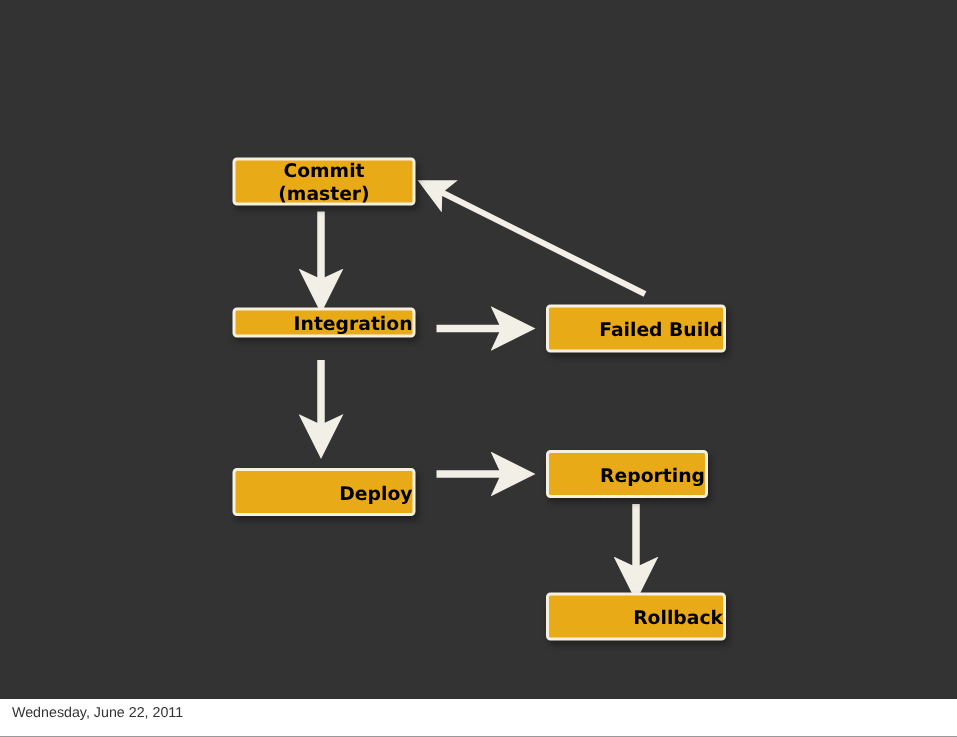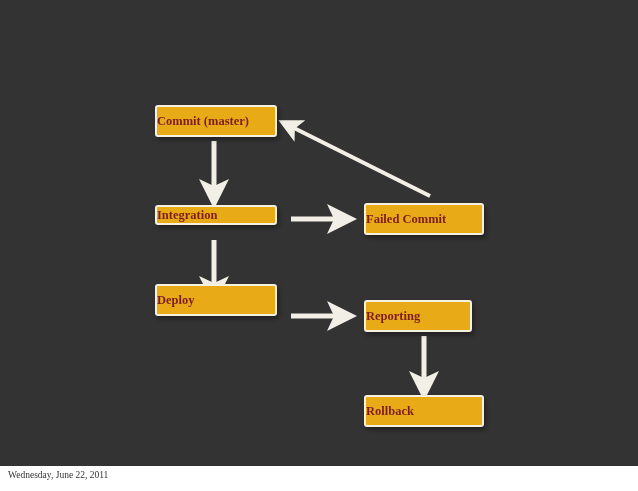--- a/index.html
+++ b/index.html
@@ -30,53 +30,52 @@
     color: #ffffff;
     font-size: 22px;
     font-weight: bold;
     letter-spacing: 0.5px;
   }
   .node {
     position: absolute;
     background: #e8ab17;
     border: 2px solid #f5f0e0;
     border-radius: 3px;
-    color: #7f1d1d;
+    color: #000000;
     font-size: 12.5px;
     font-weight: bold;
     display: flex;
     align-items: center;
-    justify-content: flex-start;
+    justify-content: flex-end;
     box-shadow: 2px 3px 4px rgba(0,0,0,0.35);
     text-align: center;
     box-sizing: border-box;
-    font-family: Liberation Serif, serif;
   }
   .node-commit    { left: 155px; top: 105px; width: 122px; height: 32px; }
   .node-integration { left: 155px; top: 205px; width: 122px; height: 20px; }
-  .node-deploy    { left: 155px; top: 284px; width: 122px; height: 32px; }
+  .node-deploy    { left: 155px; top: 312px; width: 122px; height: 32px; }
   .node-failed    { left: 364px; top: 203px; width: 120px; height: 32px; }
   .node-reporting { left: 364px; top: 300px; width: 108px; height: 32px; }
   .node-rollback  { left: 364px; top: 395px; width: 120px; height: 32px; }
 
   #arrows {
     position: absolute;
     left: 0;
     top: 0;
     width: 638px;
     height: 466px;
     pointer-events: none;
   }
   #footer {
     position: absolute;
     left: 8px;
     top: 470px;
     color: #333333;
     font-size: 9.5px;
-    font-family: Liberation Serif, serif;
+    font-family: Liberation Sans, sans-serif;
   }
 </style>
 </head>
 <body>
 
 <div id="slide">
 
 
   <svg id="arrows" viewBox="0 0 638 466" xmlns="http://www.w3.org/2000/svg">
     <defs>
@@ -101,21 +100,21 @@
   <div class="node node-commit">
     <span>Commit (master)</span>
   </div>
   <div class="node node-integration">
     <span>Integration</span>
   </div>
   <div class="node node-deploy">
     <span>Deploy</span>
   </div>
   <div class="node node-failed">
-    <span>Failed Commit</span>
+    <span>Failed Build</span>
   </div>
   <div class="node node-reporting">
     <span>Reporting</span>
   </div>
   <div class="node node-rollback">
     <span>Rollback</span>
   </div>
 
 </div>
 

